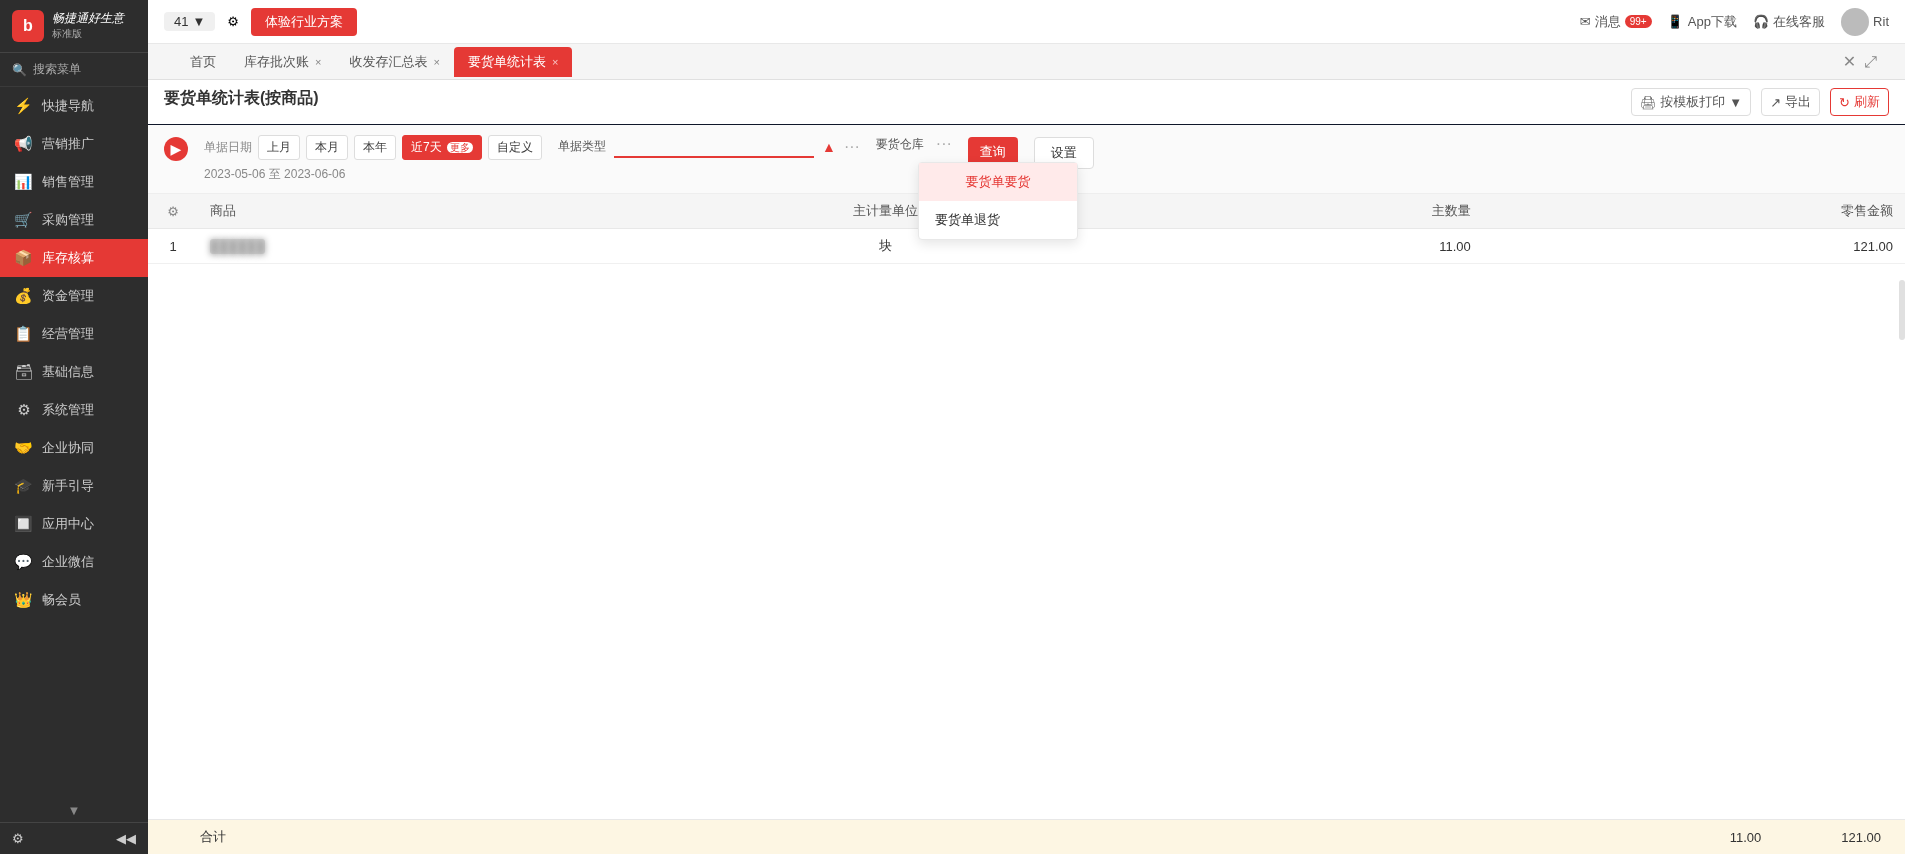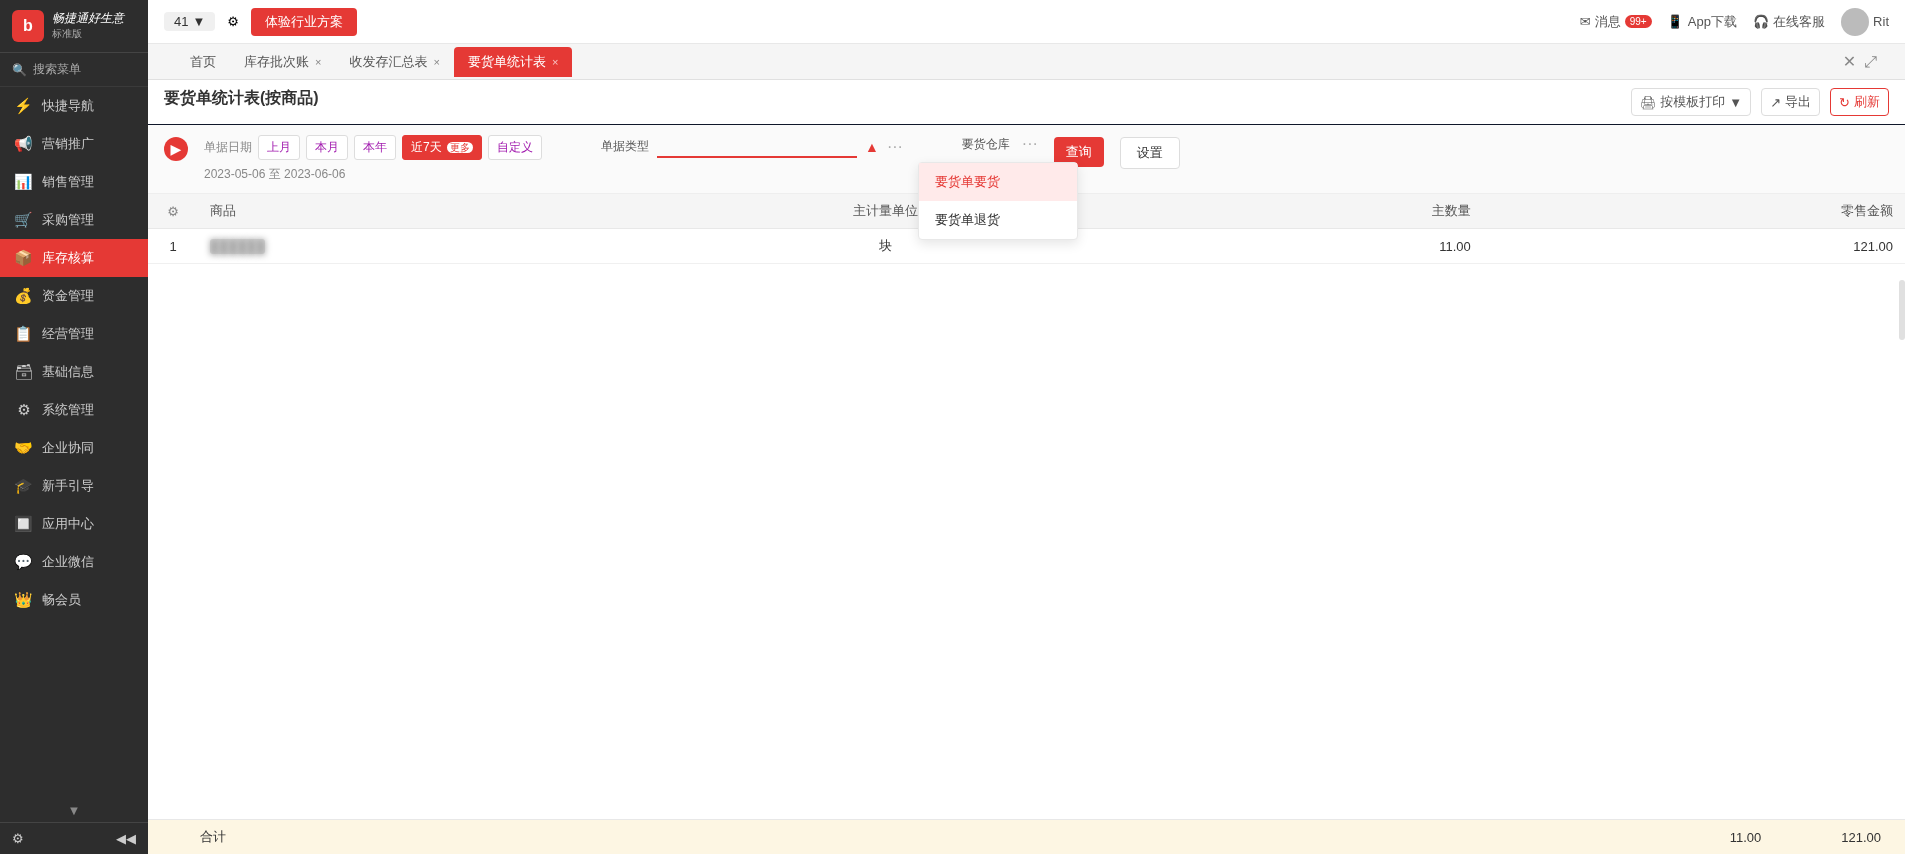--- a/index.html
+++ b/index.html
@@ -243,34 +243,33 @@
     .filter-group { display: flex; flex-direction: column; gap: 4px; }
     .filter-label { font-size: 12px; color: #888; }
     .filter-dates { display: flex; align-items: center; gap: 6px; }
     .date-btn {
       padding: 3px 8px;
       border: 1px solid #ddd;
       border-radius: 3px;
       font-size: 12px;
       cursor: pointer;
       background: #fff;
-      color: #a21caf;
+      color: #404040;
     }
     .date-btn.recent {
       background: #e53935;
       color: white;
       border-color: #e53935;
     }
     .date-range { font-size: 12px; color: #888; margin-top: 2px; }
 
     .filter-select-group {
       display: flex;
       flex-direction: column;
       gap: 4px;
-      margin-left: 43px;
     }
     .filter-select-row {
       display: flex;
       align-items: center;
       gap: 8px;
     }
     .filter-select-label { font-size: 12px; color: #555; white-space: nowrap; }
     .select-input {
       border: none;
       border-bottom: 2px solid #e53935;
@@ -318,21 +317,21 @@
       box-shadow: 0 4px 12px rgba(0,0,0,0.1);
       z-index: 100;
       min-width: 160px;
     }
     .dropdown-item {
       padding: 10px 16px;
       cursor: pointer;
       font-size: 13px;
       color: #333;
     }
-    .dropdown-item.selected { background: #ffeaea; color: #e53935; }
+    .dropdown-item.selected { background: #ffeaea; color: #e53935; text-align: center; }
 
     
     .table-container { flex: 1; overflow-y: auto; }
     table { width: 100%; border-collapse: collapse; }
     thead tr { background: #f5f5f5; }
     th {
       padding: 8px 12px;
       text-align: left;
       font-size: 13px;
       color: #555;

